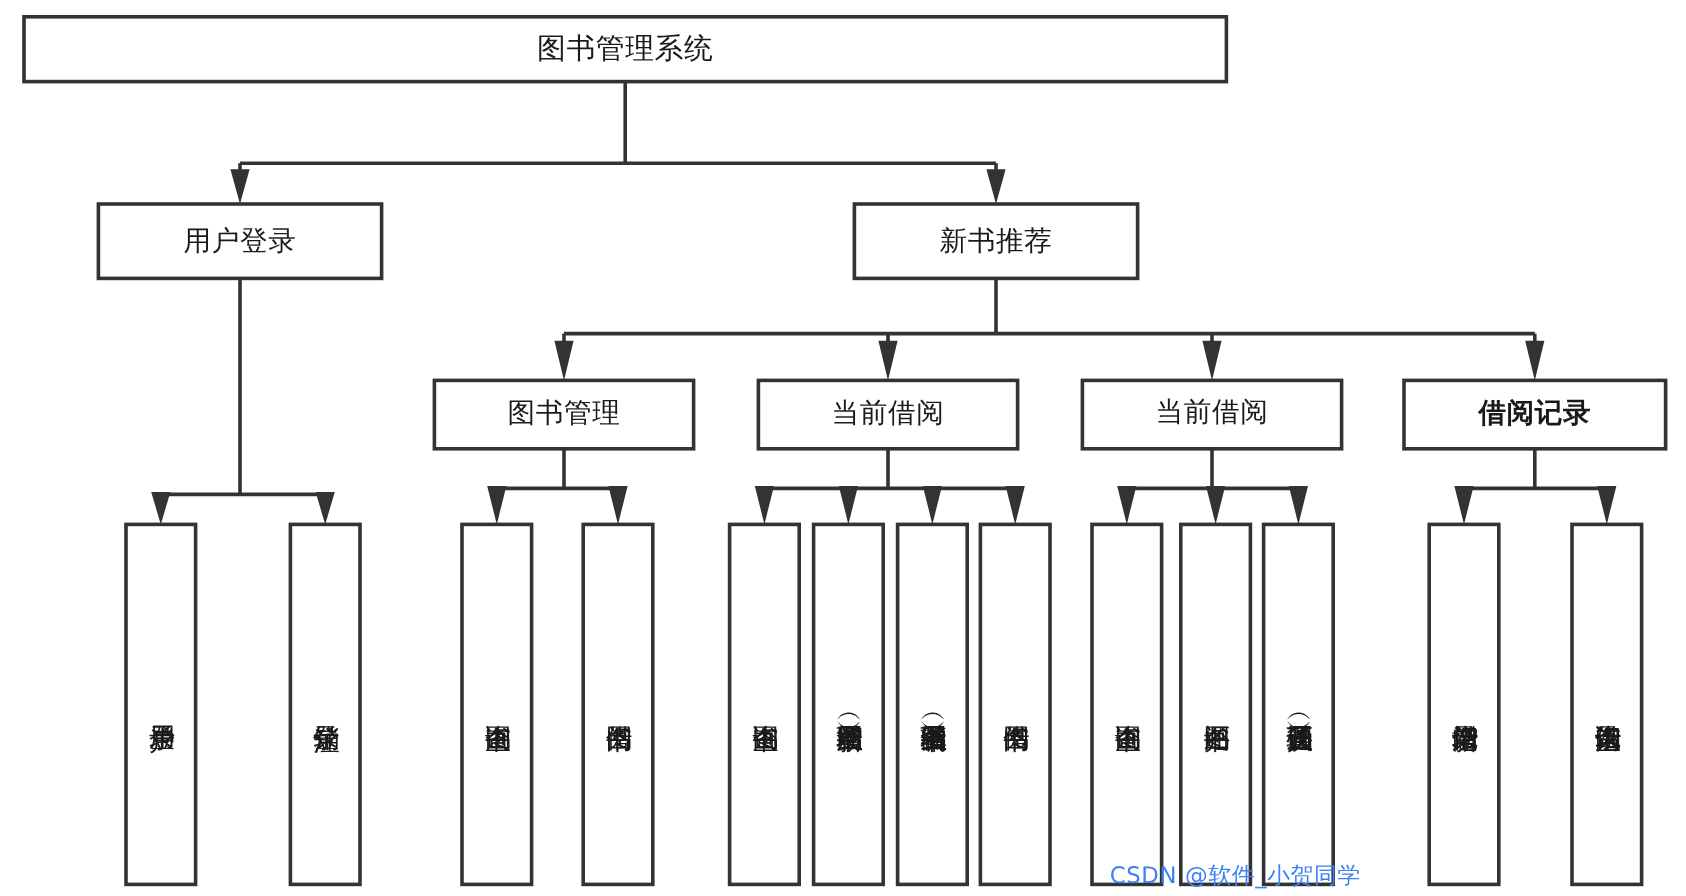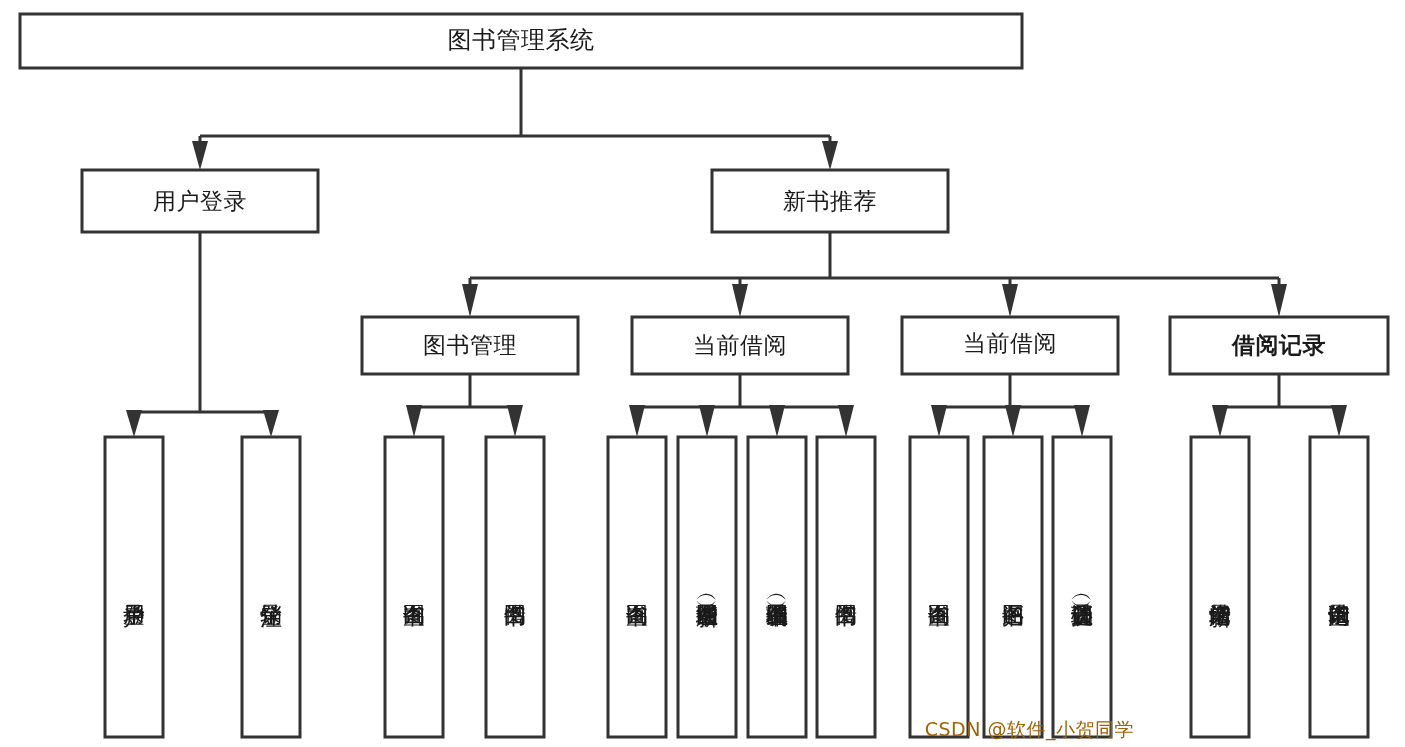--- a/index.html
+++ b/index.html
@@ -73,21 +73,21 @@
     writing-mode: vertical-rl;
     text-orientation: upright;
     white-space: nowrap;
     pointer-events: none;
     font-family: "DejaVu Sans", "Liberation Sans", sans-serif;
   }
   .watermark {
     position: absolute;
     right: 8px;
     bottom: 4px;
-    color: #a16207;
+    color: #3b82f6;
     font-size: 19px;
     letter-spacing: 0.5px;
     white-space: nowrap;
     font-family: "DejaVu Sans", "Liberation Sans", sans-serif;
   }
 </style>
 </head>
 <body>
 
 <div id="diagram-root">

